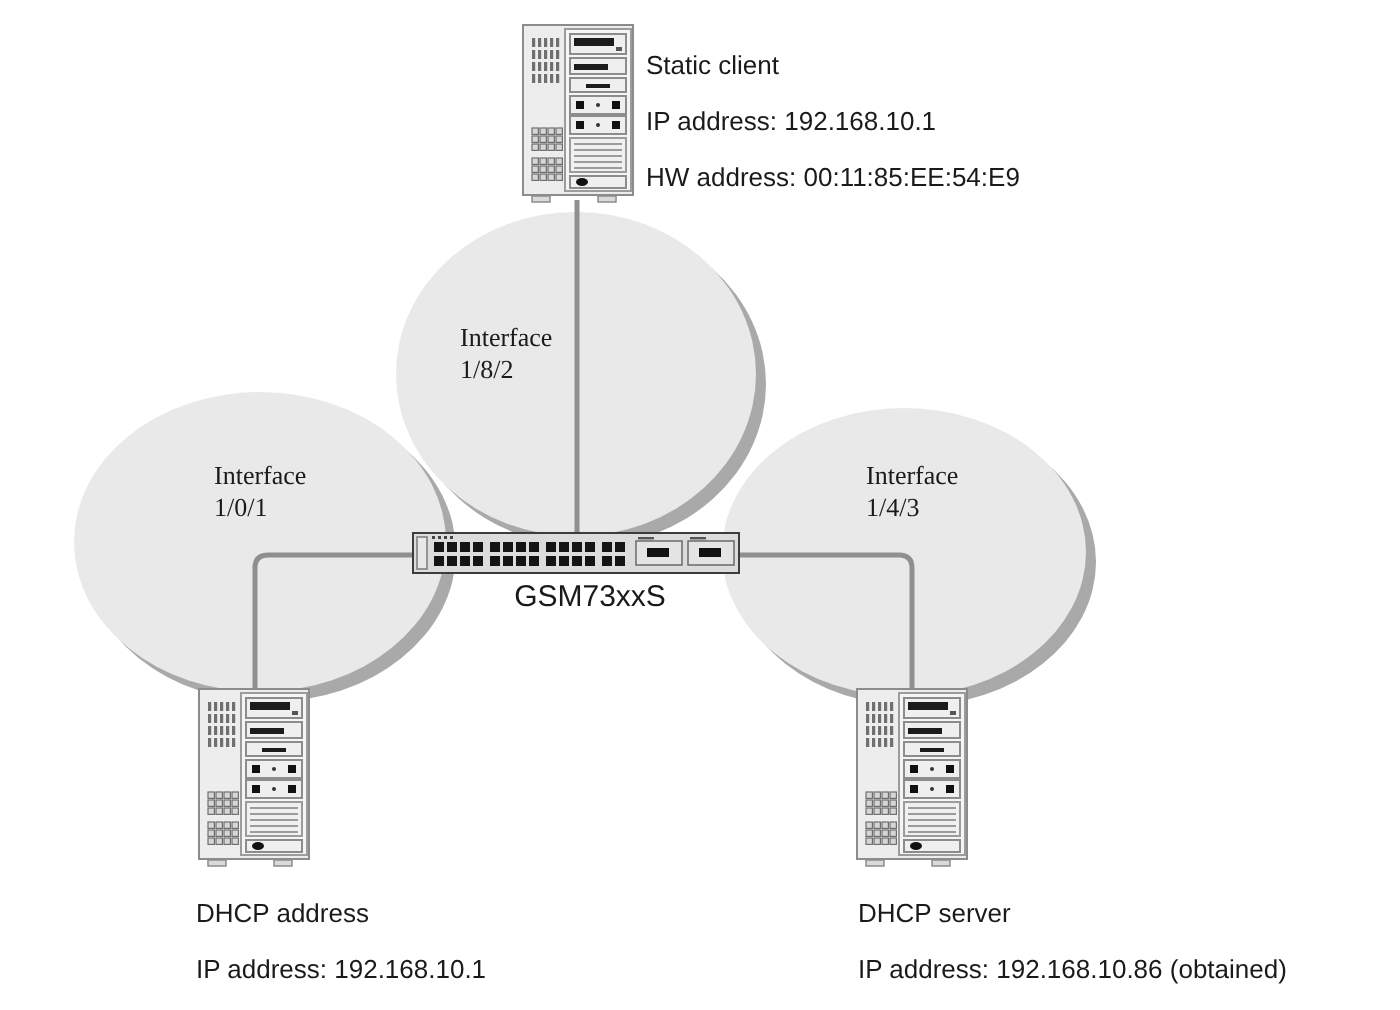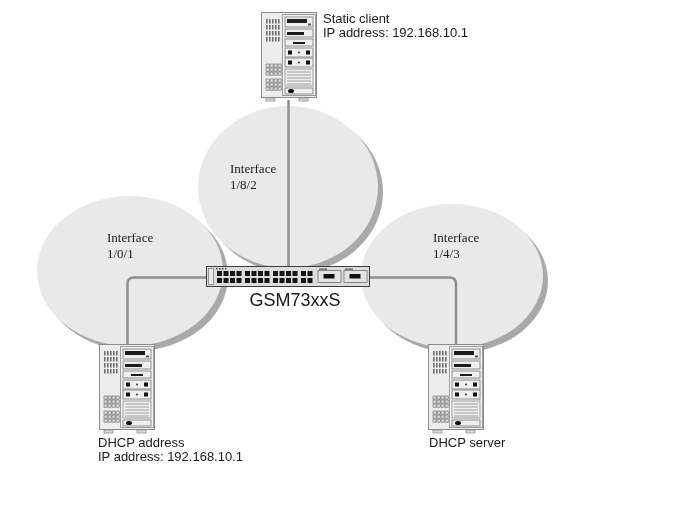--- a/index.html
+++ b/index.html
@@ -19,23 +19,23 @@
   }
   .cloud-label span{display:block;font-family:Liberation Serif, serif;}
   
   .wires{position:absolute;left:0;top:0;z-index:2;}
   
   .device{position:absolute;z-index:3;}
   
   .caption{
     position:absolute;z-index:4;font-size:13px;line-height:14px;color:#1a1a1a;white-space:nowrap;
   }
-  .caption span{display:block;}
+  .caption span{display:block;margin-top:14px;}
   .switch-label{
-    position:absolute;z-index:4;font-size:18px;color:#1a1a1a;text-align:center;
+    position:absolute;z-index:4;font-size:15px;color:#1a1a1a;text-align:center;
   }
 </style>
 </head>
 <body>
 
 <div id="canvas">
 
   <svg width="0" height="0" style="position:absolute" aria-hidden="true">
     <defs>
       <symbol id="server-tower" viewBox="0 0 58 90">
@@ -218,26 +218,28 @@
     <span>1/0/1</span>
   </div>
   <div class="cloud-label" style="left:433px;top:230px;">
     <span>Interface</span>
     <span>1/4/3</span>
   </div>
 
   <div class="caption" style="left:323px;top:12px;">
     <span>Static client</span>
     <span>IP address: 192.168.10.1</span>
+    <span>HW address: 00:11:85:EE:54:E9</span>
   </div>
 
   <div class="switch-label" style="left:210px;top:290px;width:170px;">GSM73xxS</div>
 
   <div class="caption" style="left:98px;top:436px;">
     <span>DHCP address</span>
     <span>IP address: 192.168.10.1</span>
   </div>
 
   <div class="caption" style="left:429px;top:436px;">
     <span>DHCP server</span>
+    <span>IP address: 192.168.10.86 (obtained)</span>
   </div>
 
 </div>
 
 </body></html>

